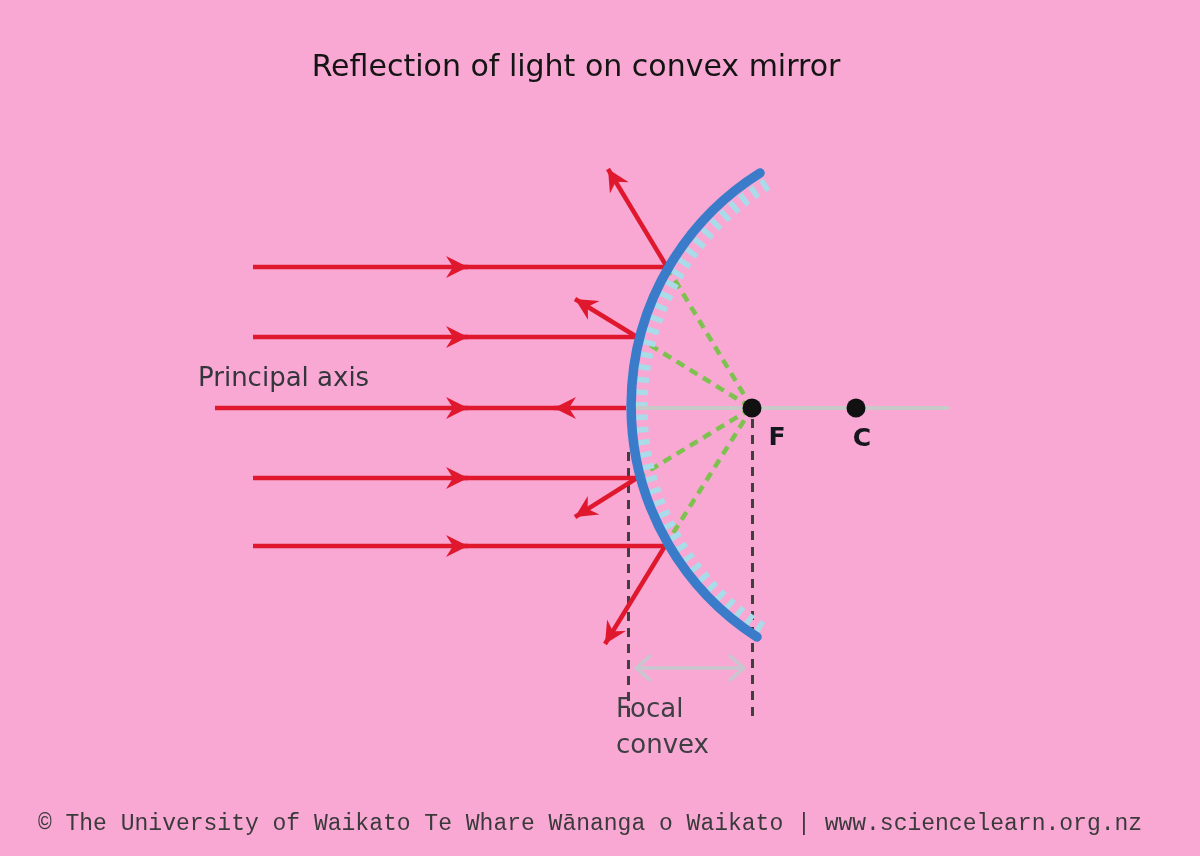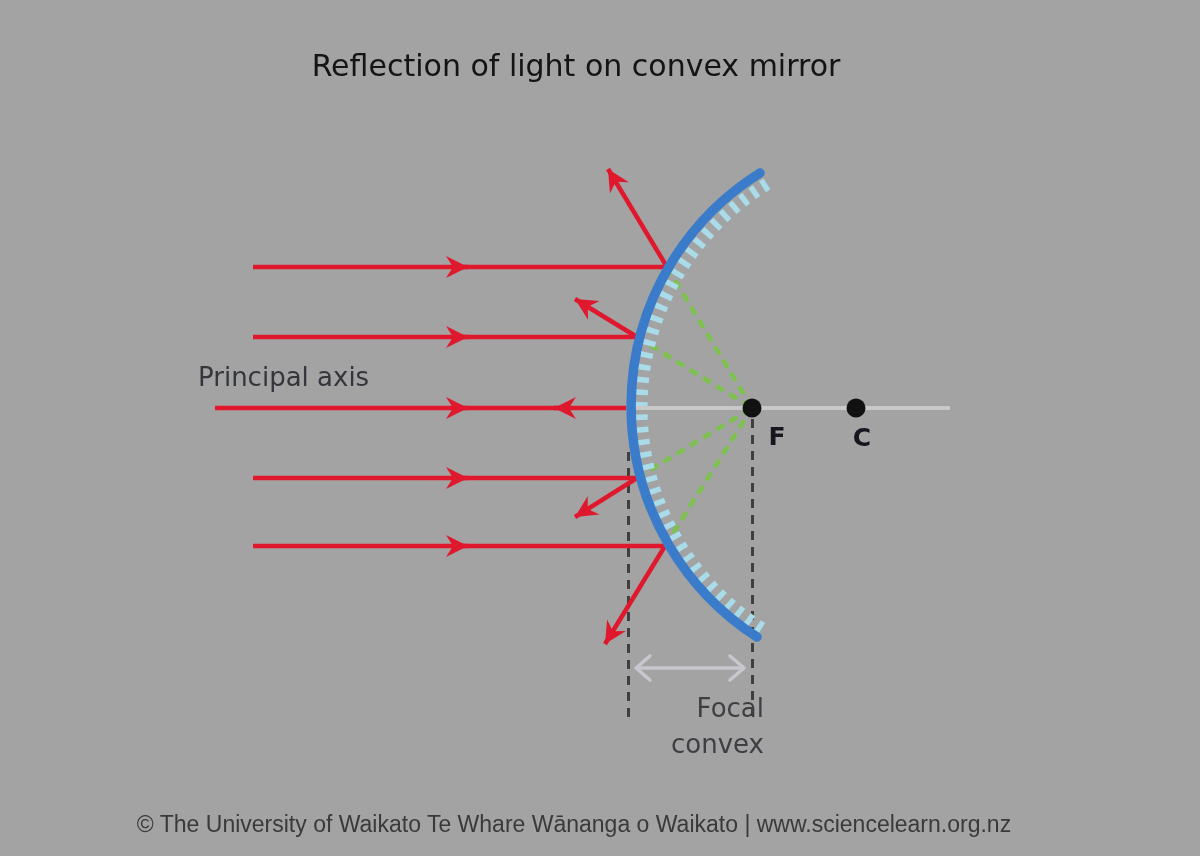--- a/index.html
+++ b/index.html
@@ -1,19 +1,19 @@
 <!DOCTYPE html>
 <html><head>
 <meta charset="utf-8">
 <style>
   html,body{margin:0;padding:0;background:#fff;}
   #stage{
     position:relative;
     width:1200px;height:856px;
-    background:#a3a3a3;
+    background:#f9a8d4;
     overflow:hidden;
     font-family:"DejaVu Sans", sans-serif;
   }
   #diagram-svg{position:absolute;left:0;top:0;}
   .txt{position:absolute;color:#1a1a1a;}
   #title{
     left:0;top:48px;width:1152px;
     text-align:center;
     font-size:30px;line-height:36px;
     color:#141414;
@@ -25,27 +25,27 @@
   #label-F{
     left:760px;top:422px;width:34px;text-align:center;
     font-size:25px;font-weight:bold;color:#16161e;
   }
   #label-C{
     left:845px;top:423px;width:34px;text-align:center;
     font-size:25px;font-weight:bold;color:#16161e;
   }
   #focal-label{
     left:616px;top:690px;width:148px;
-    text-align:right;font-size:26px;line-height:36px;
+    text-align:left;font-size:26px;line-height:36px;
     color:#3d3f42;
   }
   #credit{
-    left:0;top:811px;width:1148px;
+    left:16px;top:811px;width:1148px;
     text-align:center;
-    font-family:Liberation Sans, sans-serif;
+    font-family:Liberation Mono, monospace;
     font-size:23px;color:#3a3a3a;
   }
 </style>
 </head>
 <body>
 
 <div id="stage">
 
   <svg id="diagram-svg" width="1200" height="856" viewBox="0 0 1200 856">
     <defs>

